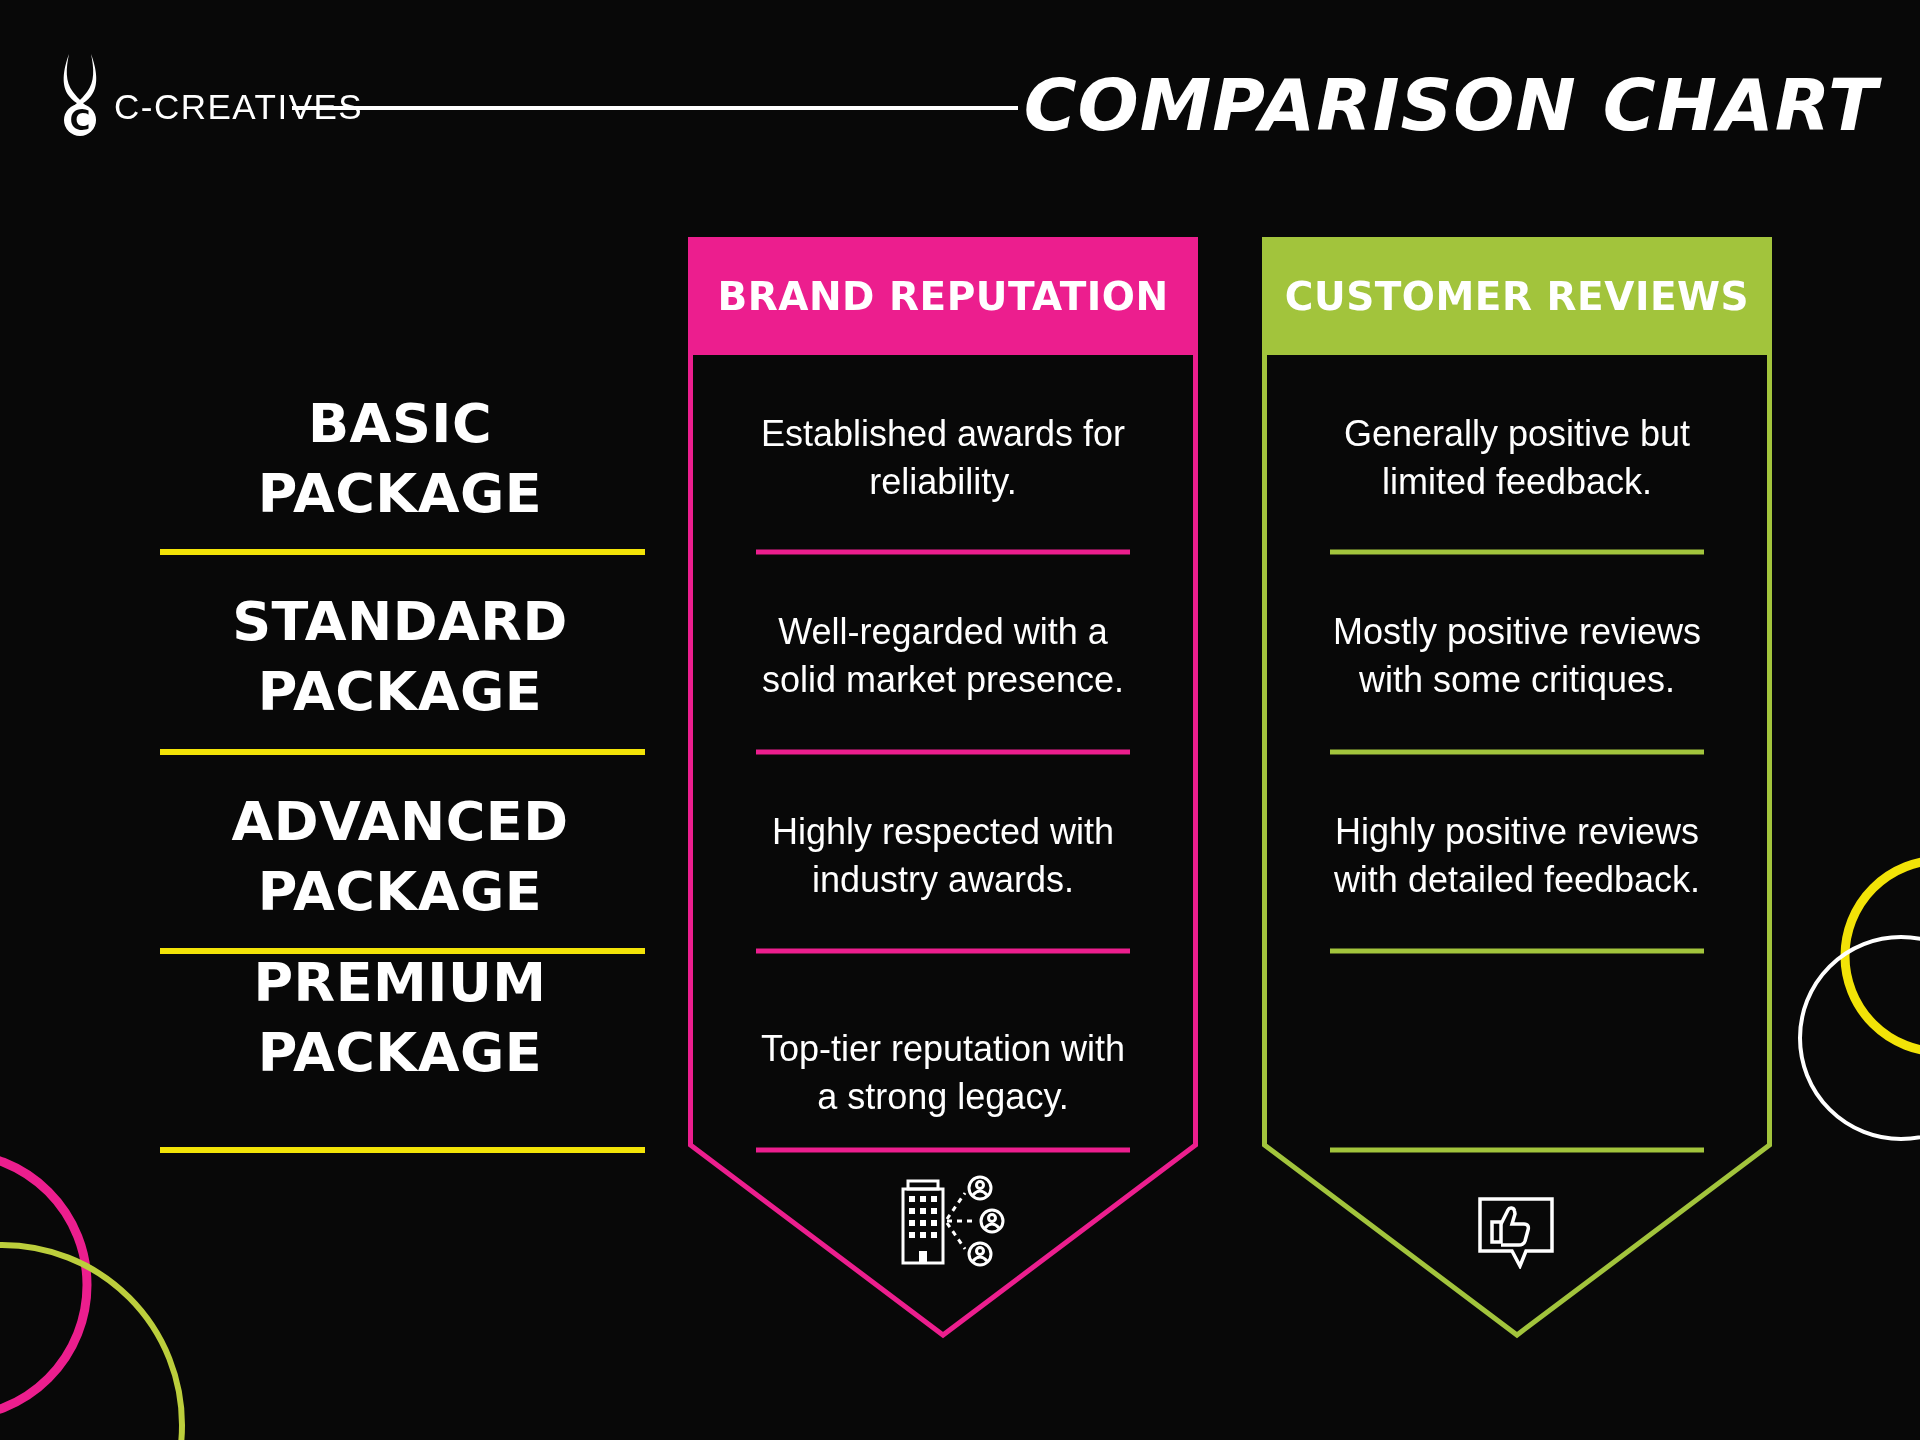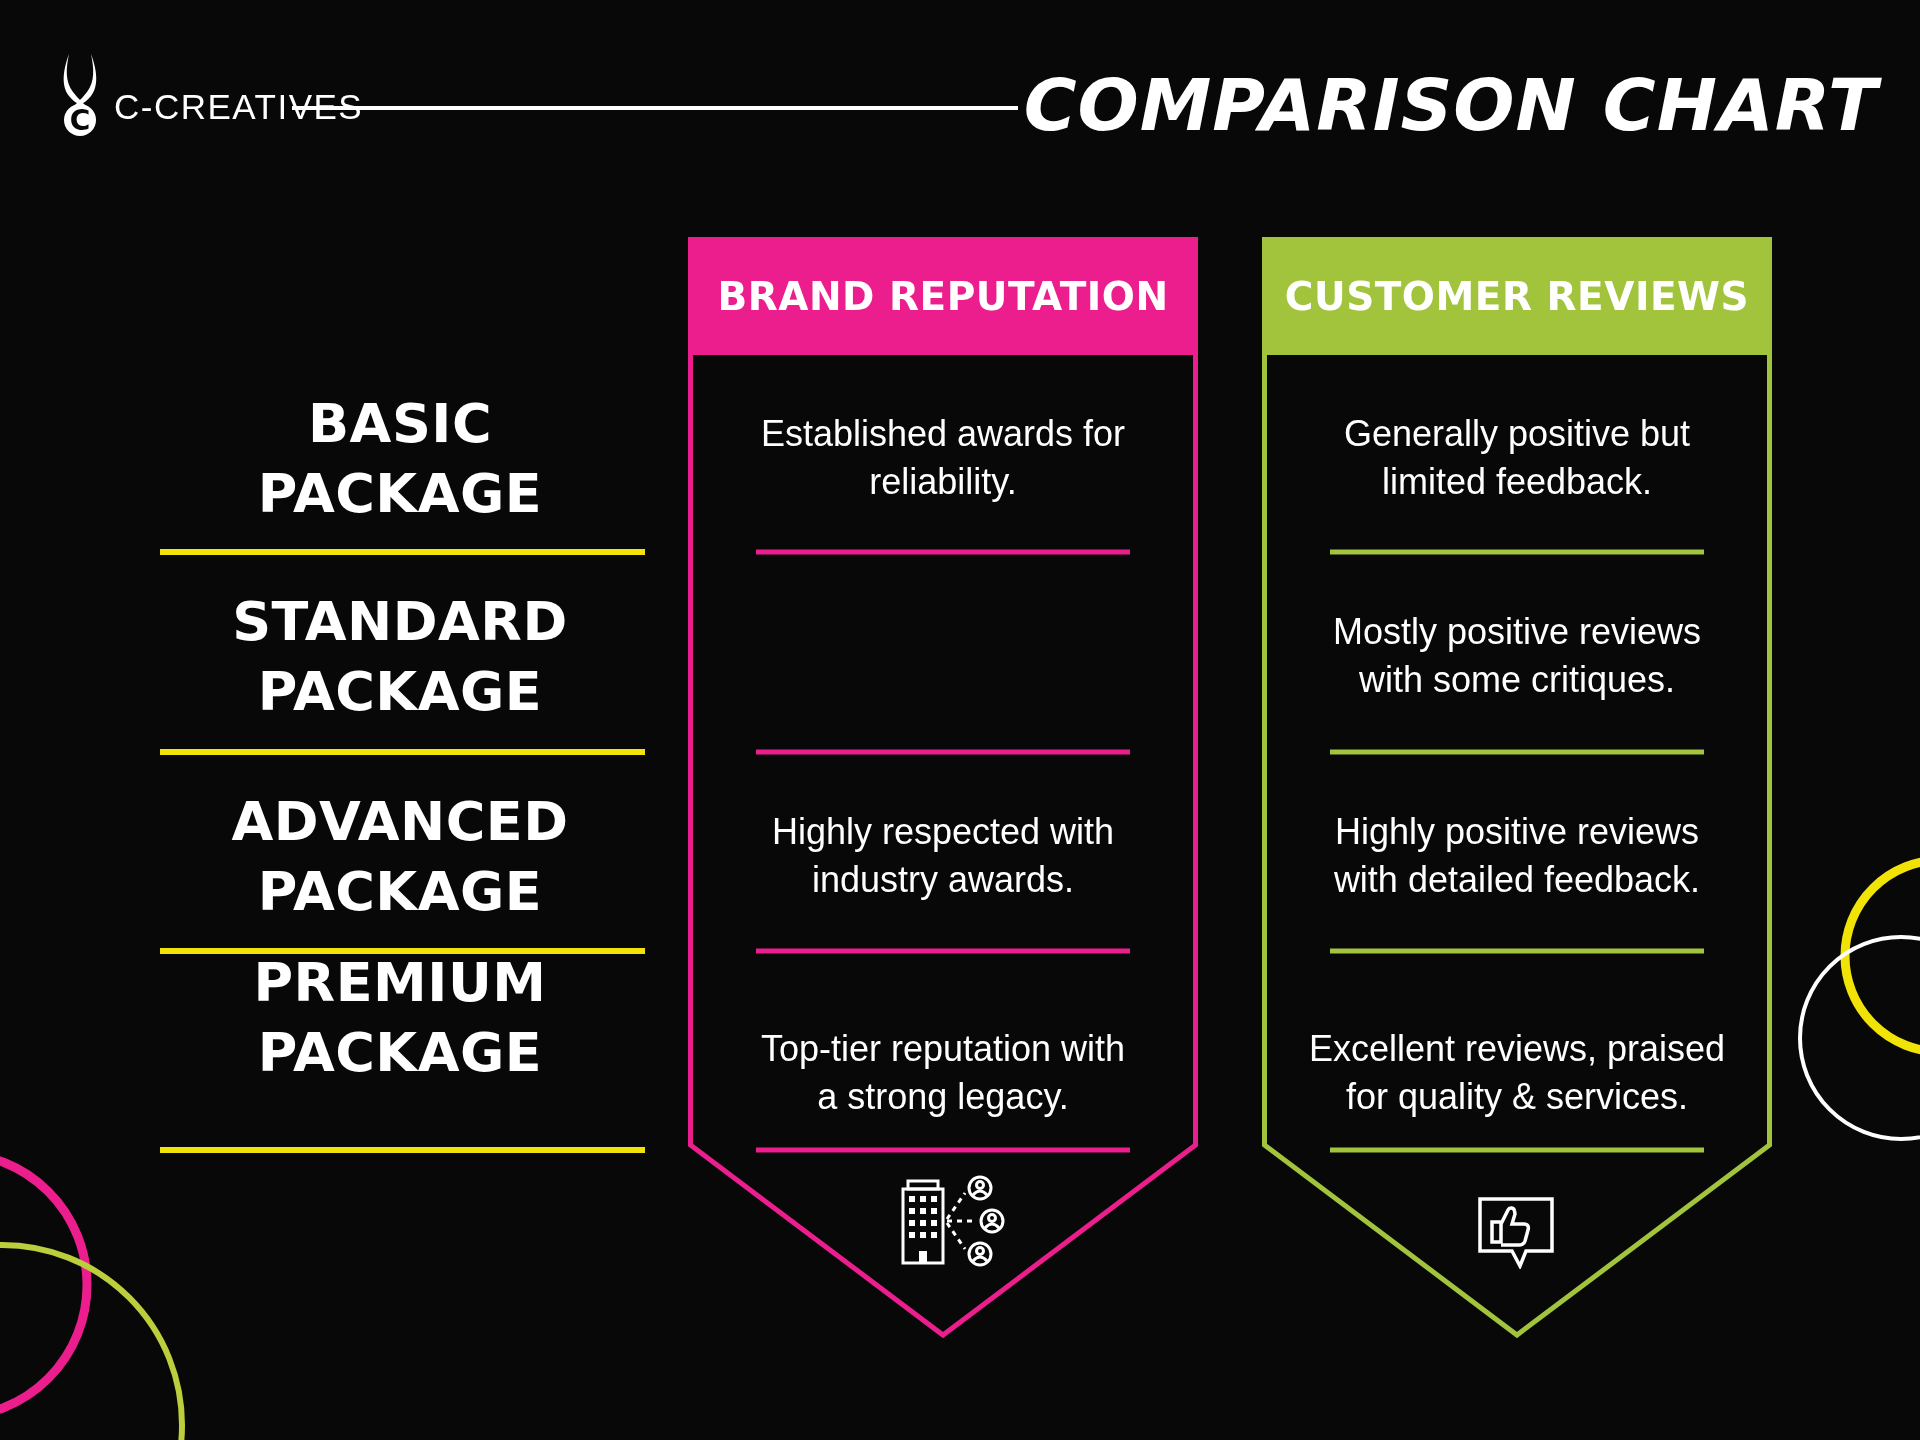--- a/index.html
+++ b/index.html
@@ -101,20 +101,24 @@
       <line x1="68" y1="315" x2="442" y2="315" style="stroke:var(--pink,#EC1E8E)" stroke-width="5"></line>
       <line x1="68" y1="515" x2="442" y2="515" style="stroke:var(--pink,#EC1E8E)" stroke-width="5"></line>
       <line x1="68" y1="714" x2="442" y2="714" style="stroke:var(--pink,#EC1E8E)" stroke-width="5"></line>
       <line x1="68" y1="913" x2="442" y2="913" style="stroke:var(--pink,#EC1E8E)" stroke-width="5"></line>
     </svg>
     <div class="col-header">BRAND REPUTATION</div>
     <div class="cell r1">
       <span>Established awards for</span>
       <span>reliability.</span>
     </div>
+    <div class="cell r2">
+      <span>Well-regarded with a</span>
+      <span>solid market presence.</span>
+    </div>
     <div class="cell r3">
       <span>Highly respected with</span>
       <span>industry awards.</span>
     </div>
     <div class="cell r4">
       <span>Top-tier reputation with</span>
       <span>a strong legacy.</span>
     </div>
     <svg class="col-icon" style="left:213px; top:938px;" width="104" height="92" viewBox="0 0 104 92" fill="none" stroke="var(--white,#fff)" stroke-width="3">
       <rect x="7" y="6" width="30" height="8"></rect>
@@ -164,24 +168,20 @@
       <span>limited feedback.</span>
     </div>
     <div class="cell r2">
       <span>Mostly positive reviews</span>
       <span>with some critiques.</span>
     </div>
     <div class="cell r3">
       <span>Highly positive reviews</span>
       <span>with detailed feedback.</span>
     </div>
-    <div class="cell r4">
-      <span>Excellent reviews, praised</span>
-      <span>for quality &amp; services.</span>
-    </div>
     <svg class="col-icon" style="left:214px; top:958px;" width="80" height="74" viewBox="0 0 80 74" fill="none" stroke="var(--white,#fff)" stroke-width="3.5">
       <path d="M4,4 H76 V56 H50 L44,71 L36,56 H4 Z"></path>
       <rect x="16" y="27" width="9" height="20"></rect>
       <path d="M25,29 l7,-14 c1.5,-3 6,-2.5 6.5,1 l0.5,3 -3,10 h12 c4,0 5,3 4,6 l-3,11 c-1,3 -3,4 -6,4 h-18"></path>
     </svg>
   </div>
 
   <svg class="deco" viewBox="0 0 1920 1440">
     <circle cx="-45" cy="1285" r="132" fill="none" style="stroke:var(--pink,#EC1E8E)" stroke-width="9"></circle>
     <circle cx="2" cy="1425" r="180" fill="none" style="stroke:var(--lime,#BCCE3C)" stroke-width="6"></circle>

